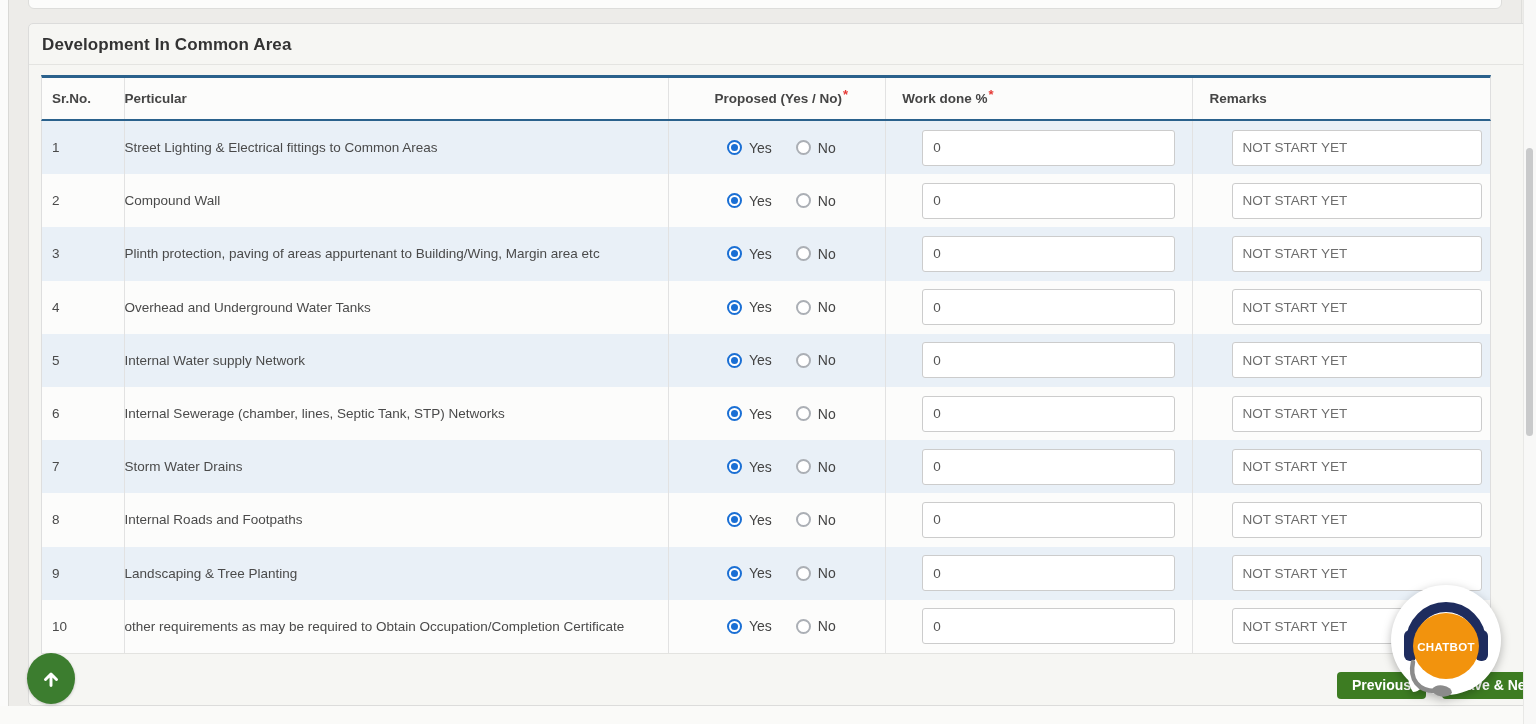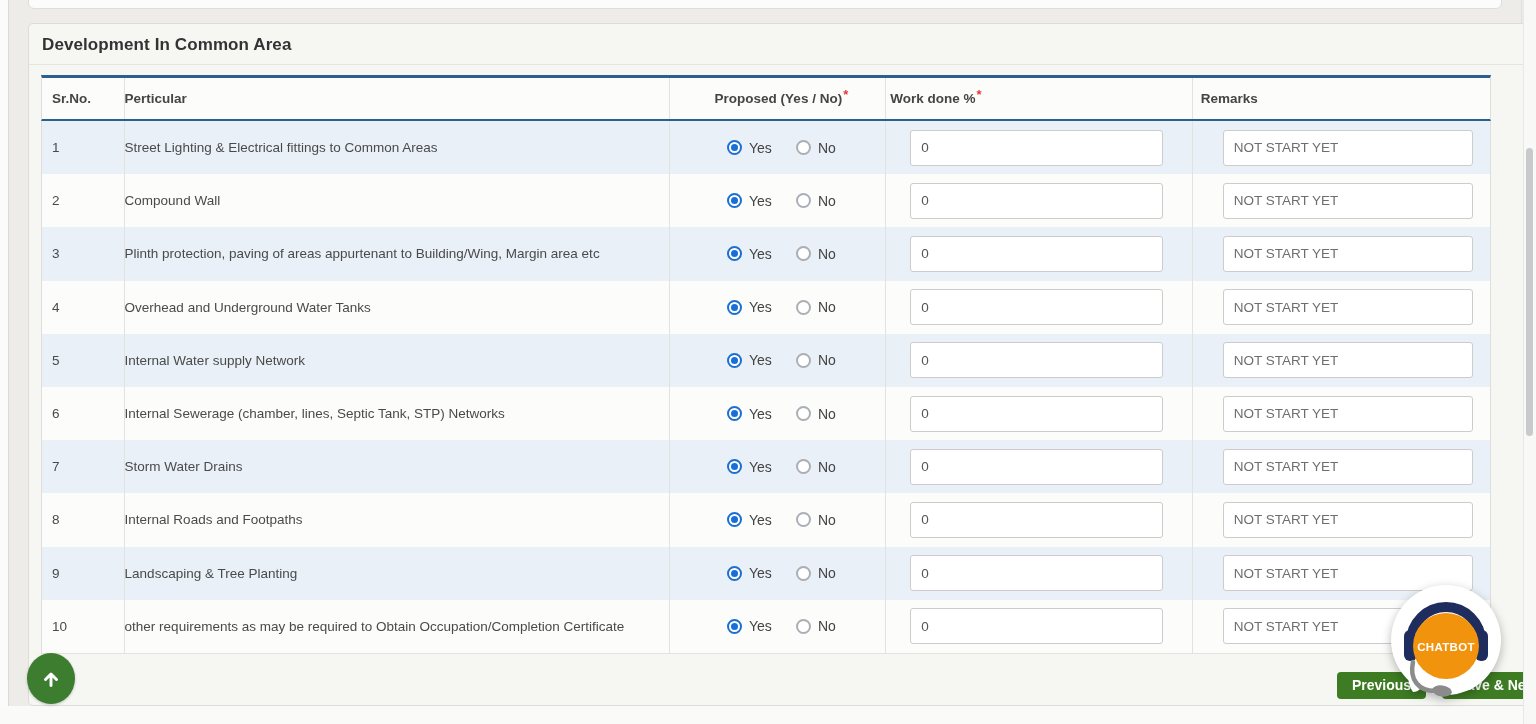--- a/index.html
+++ b/index.html
@@ -34,22 +34,22 @@
 
   .tbody { border-left:1px solid #dedede; border-right:1px solid #dedede; border-bottom:1px solid #e3e3e0; }
   .trow { display:flex; height:53.2px; background:#fcfcfb; }
   .trow.alt { background:#e9f0f7; }
   .cell { display:flex; align-items:center; font-size:13.5px; color:#4a4a4a; }
   .cell + .cell { border-left:1px solid #e2e2e2; }
 
   .c0 { width:82px;  padding-left:10px; }
   .c1 { width:548px; padding-left:0; }
   .c2 { width:218px; justify-content:center; padding-left:8px; }
-  .c3 { width:302px; padding-left:4px; }
-  .c4 { width:300px; padding-left:8px;margin-left:6px; }
+  .c3 { width:302px; padding-left:16px; }
+  .c4 { width:300px; padding-left:17px;margin-left:6px; }
 
   .radio-opt { display:inline-flex; align-items:center; cursor:pointer; }
   .radio-opt + .radio-opt { margin-left:24px; }
   .radio { width:15px; height:15px; border-radius:50%; border:2px solid #abafb5; background:#fff;
     display:inline-block; position:relative; flex:none; }
   .radio.checked { border-color:#1a6fd4; }
   .radio.checked::after { content:""; position:absolute; left:2px; top:2px; right:2px; bottom:2px;
     border-radius:50%; background:#1a6fd4; }
   .radio-label { margin-left:7px; font-size:14px; color:#444; }
 

